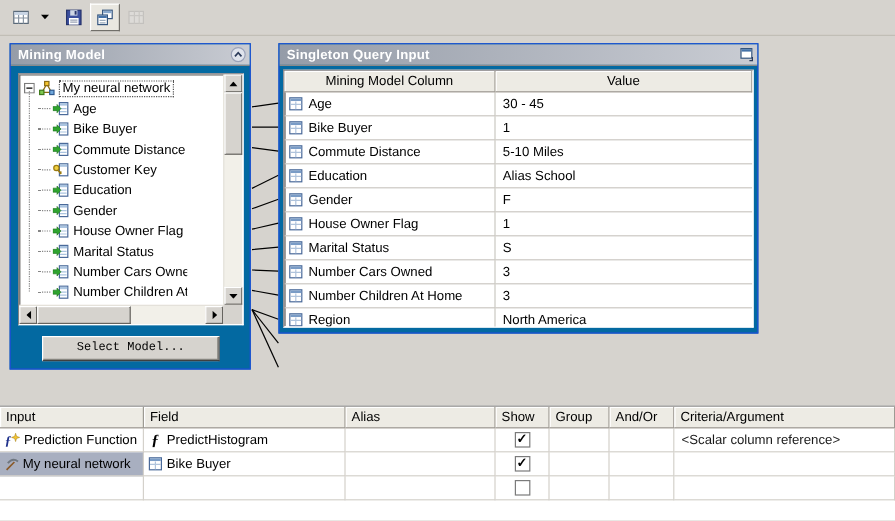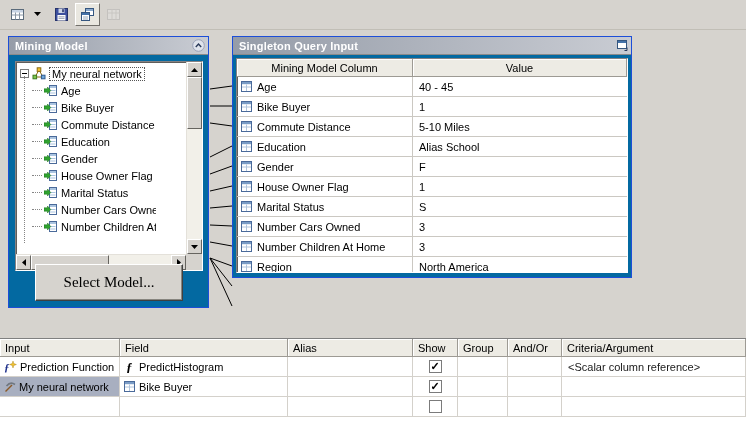--- a/index.html
+++ b/index.html
@@ -50,23 +50,23 @@
   .vscroll .sbtn{left:0;top:0}
   .vscroll .sbtn.down{top:auto;bottom:0}
   .hscroll .sbtn{left:0;top:0}
   .hscroll .sbtn.right{left:auto;right:0}
   .vthumb{position:absolute;left:0;top:15px;width:15px;height:52px;background:#d6d3ce;
     border:1px solid;border-color:#fff #66645f #66645f #fff}
   .hthumb{position:absolute;top:0;left:15px;height:15px;width:78px;background:#d6d3ce;
     border:1px solid;border-color:#fff #66645f #66645f #fff}
   .sbcorner{position:absolute;right:0;bottom:0;width:16px;height:16px;background:#d6d3ce}
 
-  .select-model{position:absolute;left:26px;bottom:6px;width:148px;height:37px;background:#d6d3ce;
+  .select-model{position:absolute;left:26px;bottom:6px;width:148px;height:21px;background:#d6d3ce;
     border:1px solid;border-color:#fff #404040 #404040 #fff;box-shadow:inset -1px -1px 0 #87857f;
-    font-family:Liberation Serif, serif;font-size:15px;color:#000}
+    font-family:Liberation Mono, monospace;font-size:10px;color:#000}
 
   
   .connectors{position:absolute;left:203px;top:60px;width:36px;height:260px;pointer-events:none}
 
   
   .sq-table{position:absolute;left:3px;top:21px;right:3px;bottom:4px;background:#fff;
     border:1px solid;border-color:#848284 #fff #fff #848284;box-shadow:inset 1px 1px 0 #5f5e5b;overflow:hidden}
   .sq-head{display:flex;height:18px}
   .sq-hcell{background:#edebe4;border-right:1px solid #9d9a93;border-bottom:1px solid #9d9a93;
     box-shadow:inset 1px 1px 0 #fff;display:flex;align-items:center;justify-content:center}
@@ -223,20 +223,33 @@
                 </svg>
               </span>
               <span class="tree-label">Commute Distance</span>
             </div>
             <div class="tree-row child">
               <span class="tick"></span>
               <span class="icon">
                 <svg width="14" height="13" viewBox="0 0 14 13">
                   <rect x="5.5" y="1.5" width="7" height="10" fill="#fff" stroke="#4a6a9a"></rect>
                   <rect x="6" y="2" width="6" height="2" fill="#aac4e0"></rect>
+                  <circle cx="3" cy="5" r="2.2" fill="#f0d040" stroke="#9a7a10"></circle>
+                  <line x1="4.2" y1="6.6" x2="7" y2="10" stroke="#9a7a10" stroke-width="1.3"></line>
+                  <line x1="5.6" y1="9.2" x2="7.2" y2="8" stroke="#9a7a10" stroke-width="1.3"></line>
+                </svg>
+              </span>
+              <span class="tree-label">Customer Key</span>
+            </div>
+            <div class="tree-row child">
+              <span class="tick"></span>
+              <span class="icon">
+                <svg width="14" height="13" viewBox="0 0 14 13">
+                  <rect x="5.5" y="1.5" width="7" height="10" fill="#fff" stroke="#4a6a9a"></rect>
+                  <rect x="6" y="2" width="6" height="2" fill="#aac4e0"></rect>
                   <line x1="6" y1="6.5" x2="11.5" y2="6.5" stroke="#aac4e0"></line>
                   <line x1="6" y1="9" x2="11.5" y2="9" stroke="#aac4e0"></line>
                   <polygon points="0,4.8 3.5,4.8 3.5,3 6.8,6.5 3.5,10 3.5,8.2 0,8.2" fill="#2fa32f" stroke="#1c6e1c" stroke-width="0.5"></polygon>
                 </svg>
               </span>
               <span class="tree-label">Education</span>
             </div>
             <div class="tree-row child">
               <span class="tick"></span>
               <span class="icon">
@@ -373,21 +386,21 @@
                 <svg width="13" height="13" viewBox="0 0 13 13">
                   <rect x="1.5" y="1.5" width="10" height="10" fill="#fff" stroke="#4a6a9a"></rect>
                   <rect x="2" y="2" width="9" height="2.2" fill="#7a9cc6"></rect>
                   <line x1="2" y1="7" x2="11" y2="7" stroke="#b0c4dc"></line>
                   <line x1="6.5" y1="4.5" x2="6.5" y2="11" stroke="#b0c4dc"></line>
                 </svg>
               </span>
               <span>Age</span>
             </div>
             <div class="sq-cell value">
-              <span>40 - 45</span>
+              <span>30 - 45</span>
             </div>
           </div>
           <div class="sq-row">
             <div class="sq-cell name">
               <span class="icon">
                 <svg width="13" height="13" viewBox="0 0 13 13">
                   <rect x="1.5" y="1.5" width="10" height="10" fill="#fff" stroke="#4a6a9a"></rect>
                   <rect x="2" y="2" width="9" height="2.2" fill="#7a9cc6"></rect>
                   <line x1="2" y1="7" x2="11" y2="7" stroke="#b0c4dc"></line>
                   <line x1="6.5" y1="4.5" x2="6.5" y2="11" stroke="#b0c4dc"></line>

